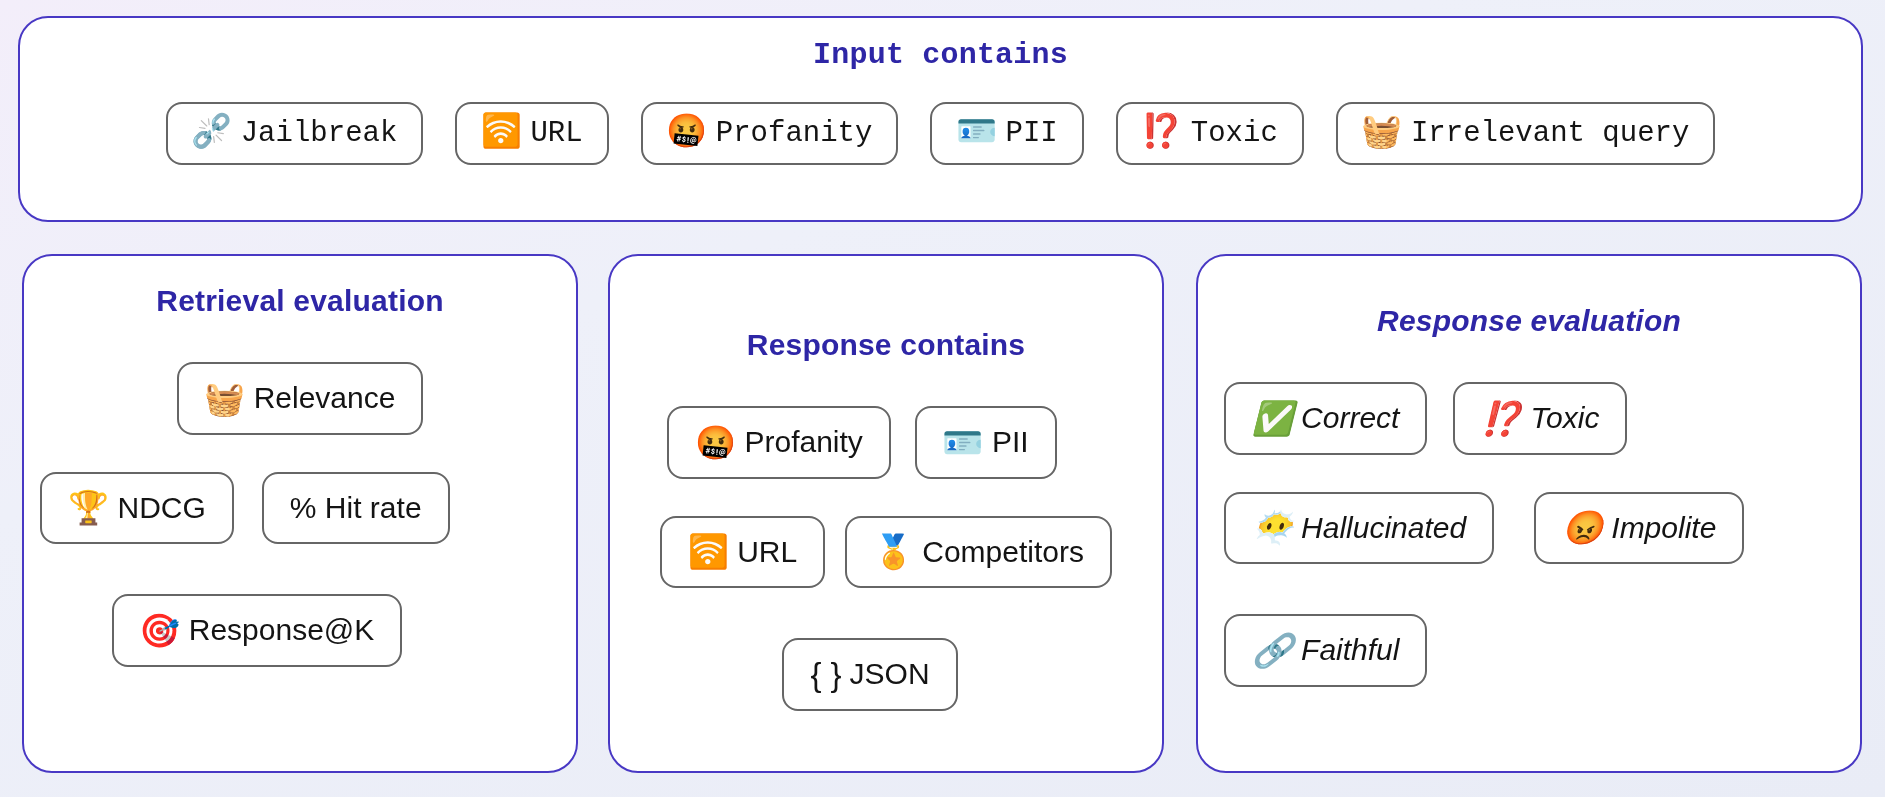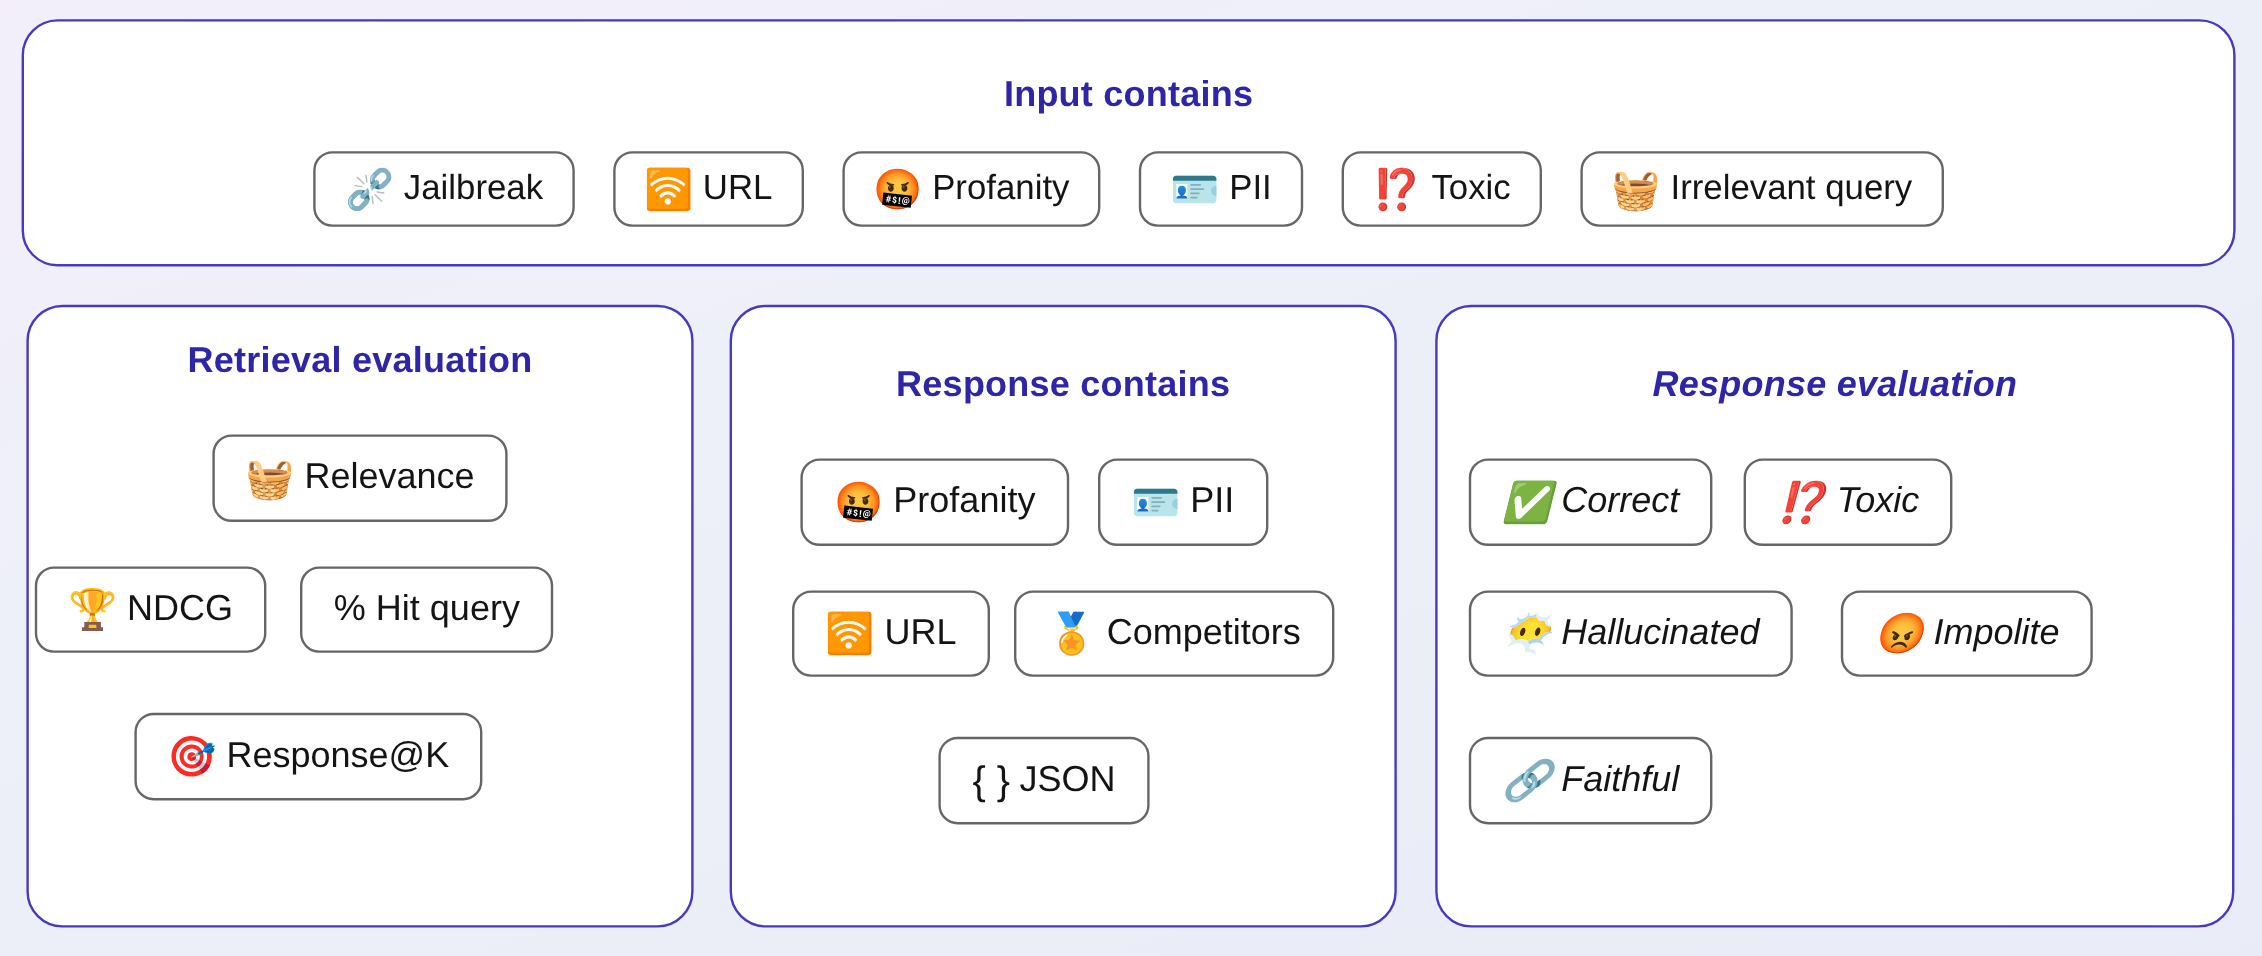--- a/index.html
+++ b/index.html
@@ -8,23 +8,23 @@
     background:linear-gradient(160deg,#f3eefa 0%,#eef0f9 35%,#e9ecf6 100%);
     font-family:"Liberation Sans", sans-serif;
     -webkit-font-smoothing:antialiased;
   }
   .canvas{position:relative;width:1885px;height:797px;}
   .panel{
     position:absolute;background:#ffffff;
     border:2px solid #4838c4;border-radius:30px;
     box-sizing:border-box;
   }
-  .panel-top{left:18px;top:16px;width:1845px;height:206px;padding-top:44px;}
+  .panel-top{left:18px;top:16px;width:1845px;height:206px;padding-top:20px;font-family:Liberation Mono, monospace;}
   .panel-bl{left:22px;top:254px;width:556px;height:519px;padding-top:28px;}
-  .panel-bm{left:608px;top:254px;width:556px;height:519px;padding-top:48px;}
+  .panel-bm{left:608px;top:254px;width:556px;height:519px;padding-top:72px;}
   .panel-br{left:1196px;top:254px;width:666px;height:519px;padding-top:48px;font-style:italic;}
   .panel-title{
     margin:0;text-align:center;
     font-size:30px;font-weight:700;color:#2e26a6;letter-spacing:.2px;
   }
   .chip-row{display:flex;justify-content:center;align-items:center;}
   .chip{
     display:inline-flex;align-items:center;gap:8px;
     background:#ffffff;border:2px solid #666666;border-radius:16px;
     padding:17px 26px;font-size:30px;color:#141414;white-space:nowrap;
@@ -90,21 +90,21 @@
           <span class="emoji">🧺</span>
           <span class="chip-label">Relevance</span>
         </div>
     </div>
     <div class="chip-row r2">
       <div class="chip">
           <span class="emoji">🏆</span>
           <span class="chip-label">NDCG</span>
         </div>
       <div class="chip">
-          <span class="chip-label">% Hit query</span>
+          <span class="chip-label">% Hit rate</span>
         </div>
     </div>
     <div class="chip-row r3">
       <div class="chip">
           <span class="emoji">🎯</span>
           <span class="chip-label">Response@K</span>
         </div>
     </div>
   </section>
 

